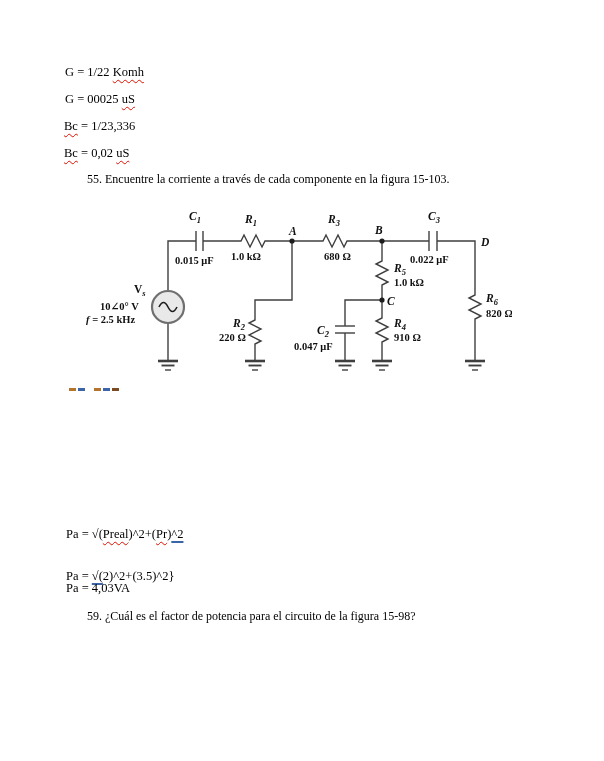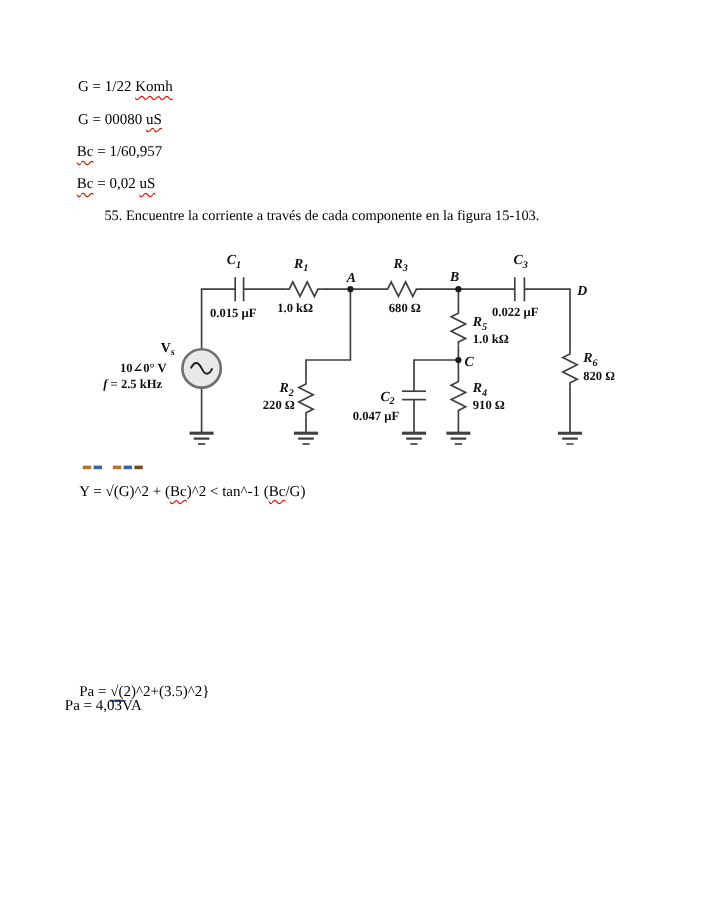--- a/index.html
+++ b/index.html
@@ -29,22 +29,22 @@
   .cval{font-size:10.5px;font-weight:bold;font-style:normal;}
   .cnode{font-size:11.5px;font-weight:bold;font-style:italic;}
   .cit{font-style:italic;}
 </style>
 </head>
 <body>
 
 <div class="page">
 
   <div class="t" style="top:64px;left:65px;"><span>G = 1/22 </span><span class="sq">Komh</span></div>
-  <div class="t" style="top:91px;left:65px;"><span>G = 00080 </span><span class="sq">uS</span></div>
-  <div class="t" style="top:118px;left:64px;"><span class="sq">Bc</span><span> = 1/60,957</span></div>
+  <div class="t" style="top:91px;left:65px;"><span>G = 00025 </span><span class="sq">uS</span></div>
+  <div class="t" style="top:118px;left:64px;"><span class="sq">Bc</span><span> = 1/23,336</span></div>
   <div class="t" style="top:145px;left:64px;text-align:center;"><span class="sq">Bc</span><span> = 0,02 </span><span class="sq">uS</span></div>
 
   <div class="t prob" style="top:171px;left:87px;font-family:Liberation Serif, serif;">55. Encuentre la corriente a través de cada componente en la figura 15-103.</div>
 
   <svg class="circuit" width="604" height="761" viewBox="0 0 604 761">
     <g>
 
       <path class="w" d="M168 291 L168 241 L196 241"></path>
       <path class="w" d="M203 241 L238 241"></path>
       <path class="w" d="M268 241 L320 241"></path>
@@ -145,20 +145,21 @@
       <text class="csym" x="486" y="302"><tspan>R</tspan><tspan class="csub" dy="3">6</tspan></text>
       <text class="cval" x="486" y="317">820 Ω</text>
       <text class="cval" x="134" y="293" style="font-size:11.5px"><tspan>V</tspan><tspan class="csub" dy="3">s</tspan></text>
       <text class="cval" x="100" y="310">10∠0° V</text>
       <text class="cval" x="86" y="323"><tspan class="cit">f</tspan><tspan> = 2.5 kHz</tspan></text>
     </g>
   </svg>
 
   <div class="dashrow"><i style="background: rgb(181, 116, 46);"></i><i class="gap" style="background: rgb(60, 100, 168);"></i><i style="background: rgb(181, 116, 46);"></i><i style="background: rgb(60, 100, 168);"></i><i style="background: rgb(122, 74, 34);"></i></div>
 
-  <div class="t" style="top:401px;left:66px;"><span>Y = √(G)^2 + (</span><span class="sq">Bc</span><span>)^2 &lt; tan^-1 (</span><span class="sq">Bc</span><span>/G)</span></div>
 
 
+  <div class="t" style="top:526px;left:66px;"><span>Pa = √(</span><span class="sq">Preal</span><span>)^2+(</span><span class="sq">Pr</span><span>)</span><span class="gb">^2</span></div>
   <div class="t" style="top:568px;left:66px;"><span>Pa = </span><span class="gb">√(</span><span>2)^2+(3.5)^2}</span></div>
-  <div class="t" style="top:580px;left:54px;"><span>Pa = 4,03VA</span></div>
+  <div class="t" style="top:580px;left:66px;"><span>Pa = 4,03VA</span></div>
 
+  <div class="t prob" style="top:608px;left:87px;">59. ¿Cuál es el factor de potencia para el circuito de la figura 15-98?</div>
 
 </div>
 
 </body></html>

